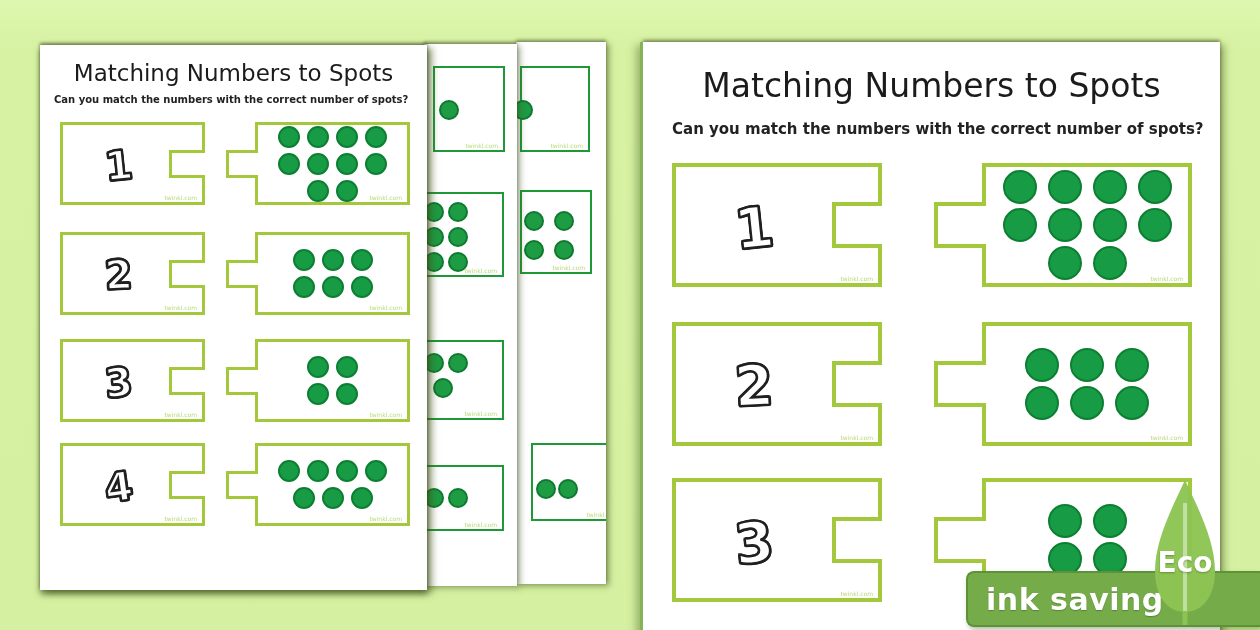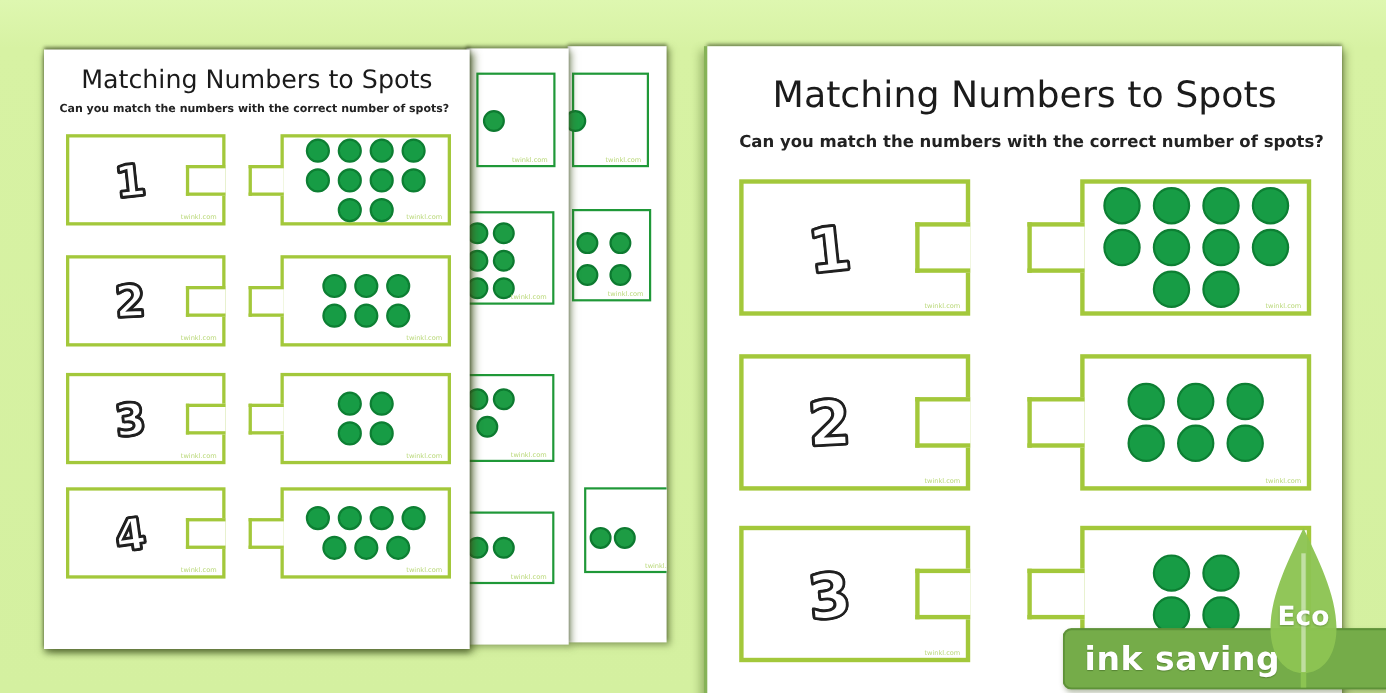--- a/index.html
+++ b/index.html
@@ -44,21 +44,21 @@
     background:#1d9c44;border:2px solid #0d7a30;box-sizing:border-box;}
   .wm{position:absolute;right:5px;bottom:1px;font-size:6px;color:#b9d878;line-height:1;}
   .banner{position:absolute;left:966px;top:531px;width:294px;height:56px;z-index:11;
     background:#75ac49;border:2px solid #5e9238;border-right:none;
     border-radius:8px 0 0 8px;box-sizing:border-box;display:flex;align-items:center;
     box-shadow:2px 3px 5px rgba(60,80,30,.35);margin-top:40px;}
   .banner .txt{margin-left:18px;font-size:30px;font-weight:600;color:#fff;
     letter-spacing:.5px;text-shadow:0 1px 1px rgba(40,70,20,.4);}
   .leaf{position:absolute;left:1145px;top:477px;width:80px;height:150px;z-index:12;}
   .eco-label{position:absolute;left:1145px;top:546px;width:80px;z-index:13;
-    text-align:center;font-size:24px;font-weight:700;color:#fff;
+    text-align:center;font-size:28px;font-weight:700;color:#fff;
     text-shadow:0 1px 2px rgba(30,60,15,.35);}
 </style>
 </head>
 <body>
 
 <div class="stage">
 
   <div class="page p-back3" id="back3">
       <div class="back-box" style="left: 4px; top: 24px; width: 70px; height: 86px;">
         <div class="bspot" style="left: -9px; top: 32px;"></div>

